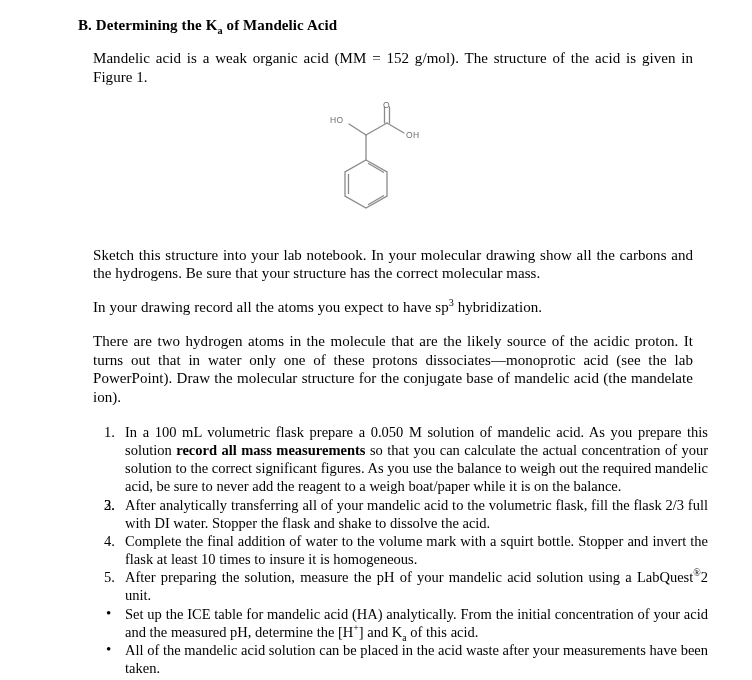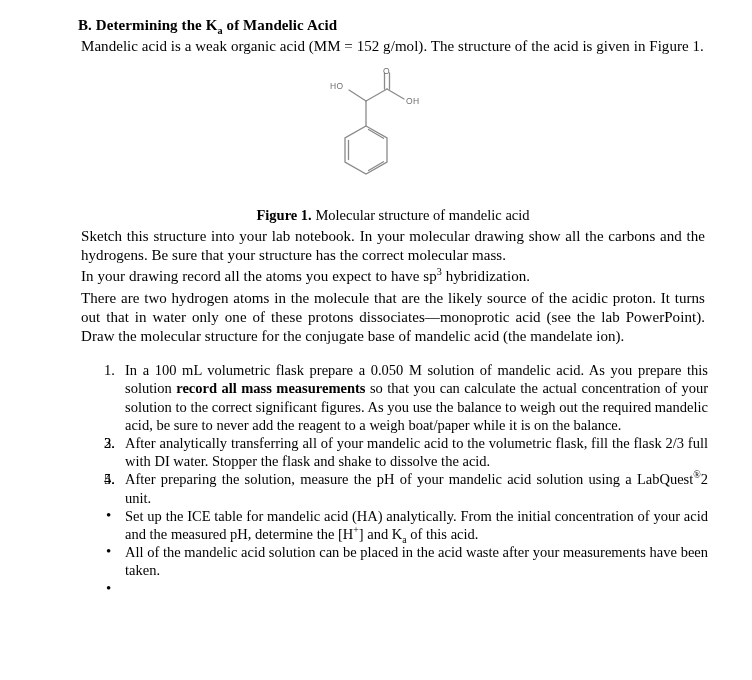--- a/index.html
+++ b/index.html
@@ -26,21 +26,21 @@
     font-weight: bold;
     margin: 0;
     padding-top: 16px;
     line-height: 1.2;
     letter-spacing: 0.1px;
   }
   p.body-text {
     font-size: 15px;
     line-height: 1.25;
     text-align: justify;
-    margin: 3px;
+    margin: 15px;
     letter-spacing: 0.05px;
   }
   .gap-intro { margin-top: 20px; }
   .gap-after-caption { margin-top: 22px; }
   .gap-std { margin-top: 17px; }
   .gap-para { margin-top: 19px; }
 
   .figure-block {
     margin: 12px 0 0 0;
     text-align: center;
@@ -134,34 +134,33 @@
 
           <line x1="30.5" y1="72.5" x2="30.5" y2="91.5"></line>
           <line x1="50.5" y1="61.5" x2="65.5" y2="70.3"></line>
           <line x1="50.5" y1="102.5" x2="65.5" y2="93.8"></line>
         </g>
         <text class="molecule-label" x="12" y="21">HO</text>
         <text class="molecule-label" x="88" y="36">OH</text>
         <text class="molecule-label" x="65" y="6">O</text>
       </svg>
     </div>
-    <div class="figure-caption"><span class="cap-label">Figure 1.</span><span> Molecular structure of mandelic acid</span></div>
   </div>
 
   <p class="body-text gap-after-caption">Sketch this structure into your lab notebook. In your molecular drawing show all the carbons and the hydrogens. Be sure that your structure has the correct molecular mass.</p>
 
   <p class="body-text gap-std"><span>In your drawing record all the atoms you expect to have sp</span><sup>3</sup><span> hybridization.</span></p>
 
   <p class="body-text gap-para">There are two hydrogen atoms in the molecule that are the likely source of the acidic proton. It turns out that in water only one of these protons dissociates—monoprotic acid (see the lab PowerPoint). Draw the molecular structure for the conjugate base of mandelic acid (the mandelate ion).</p>
 
   <ol class="numbered-list">
     <li><span class="num">1.</span><span>In a 100 mL volumetric flask prepare a 0.050 M solution of mandelic acid. As you prepare this solution </span><span class="bold">record all mass measurements</span><span> so that you can calculate the actual concentration of your solution to the correct significant figures. As you use the balance to weigh out the required mandelic acid, be sure to never add the reagent to a weigh boat/paper while it is on the balance.</span></li>
     <li><span class="num">2.</span></li>
     <li><span class="num">3.</span><span>After analytically transferring all of your mandelic acid to the volumetric flask, fill the flask 2/3 full with DI water. Stopper the flask and shake to dissolve the acid.</span></li>
-    <li><span class="num">4.</span></li>
+    <li><span class="num">4.</span><span>Complete the final addition of water to the volume mark with a squirt bottle. Stopper and invert the flask at least 10 times to insure it is homogeneous.</span></li>
     <li><span class="num">5.</span><span>After preparing the solution, measure the pH of your mandelic acid solution using a LabQuest</span><sup>®</sup><span>2 unit.</span></li>
   </ol>
 
   <ul class="bullet-list">
     <li><span class="bullet">•</span><span>Set up the ICE table for mandelic acid (HA) analytically. From the initial concentration of your acid and the measured pH, determine the [H</span><sup>+</sup><span>] and K</span><sub>a</sub><span> of this acid.</span></li>
     <li><span class="bullet">•</span><span>All of the mandelic acid solution can be placed in the acid waste after your measurements have been taken.</span></li>
     <li><span class="bullet">•</span></li>
   </ul>
 
 </div>

